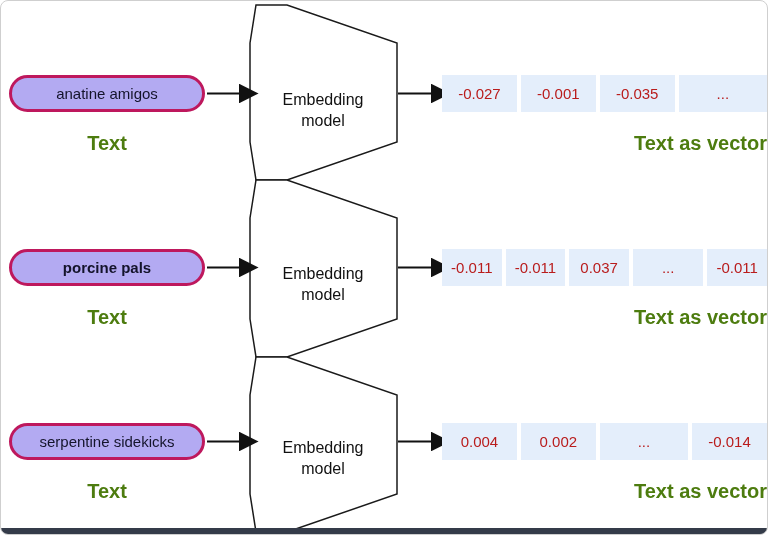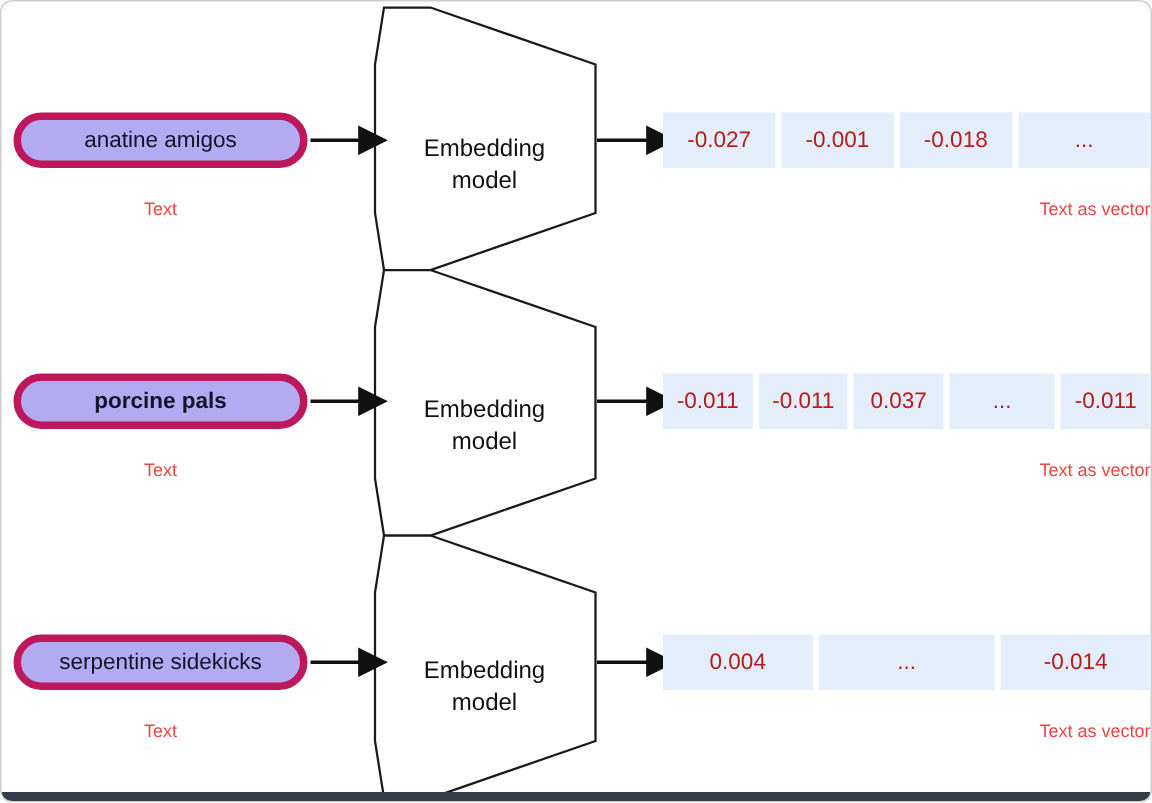--- a/index.html
+++ b/index.html
@@ -23,36 +23,37 @@
     inset: 0;
     z-index: 1;
   }
 
   .pill {
     position: absolute;
     left: 8px;
     width: 196px;
     height: 37px;
     background: #b3aaf2;
-    border: 5px solid #be185d;
+    border: 3px solid #be185d;
     border-radius: 19px;
     display: flex;
     align-items: center;
     justify-content: center;
     font-size: 15px;
     color: #14142b;
     box-sizing: border-box;
     z-index: 2;
   }
   .caption {
     position: absolute;
     text-align: center;
-    font-size: 12px;
-    color: #ef4444;
+    font-size: 20px;
+    color: #4d7c0f;
     z-index: 2;
+    font-weight: bold;
   }
   .caption.input-cap { left: 8px; width: 196px; }
   .caption.vector-cap { left: 441px; width: 325px; text-align: right; }
 
   .model-label {
     position: absolute;
     left: 262px;
     width: 120px;
     height: 42px;
     text-align: center;
@@ -123,21 +124,21 @@
   </svg>
 
   <div class="pill r1" style="top:74px">
     <span>anatine amigos</span>
   </div>
   <div class="caption input-cap" style="top:131px">Text</div>
   <div class="model-label" style="top:71px">Embedding model</div>
   <div class="vector-row" style="top:74px">
     <div class="vector-cell">-0.027</div>
     <div class="vector-cell">-0.001</div>
-    <div class="vector-cell">-0.018</div>
+    <div class="vector-cell">-0.035</div>
     <div class="vector-cell ellipsis">...</div>
   </div>
   <div class="caption vector-cap" style="top:131px">Text as vector</div>
 
   <div class="pill r2" style="top:248px">
     <span>porcine pals</span>
   </div>
   <div class="caption input-cap" style="top:305px">Text</div>
   <div class="model-label" style="top:245px">Embedding model</div>
   <div class="vector-row" style="top:248px">
@@ -149,19 +150,20 @@
   </div>
   <div class="caption vector-cap" style="top:305px">Text as vector</div>
 
   <div class="pill r3" style="top:422px">
     <span>serpentine sidekicks</span>
   </div>
   <div class="caption input-cap" style="top:479px">Text</div>
   <div class="model-label" style="top:419px">Embedding model</div>
   <div class="vector-row" style="top:422px">
     <div class="vector-cell">0.004</div>
+    <div class="vector-cell">0.002</div>
     <div class="vector-cell ellipsis">...</div>
     <div class="vector-cell">-0.014</div>
   </div>
   <div class="caption vector-cap" style="top:479px">Text as vector</div>
 
   <div class="bottom-bar"></div>
 </div>
 
 </body></html>

